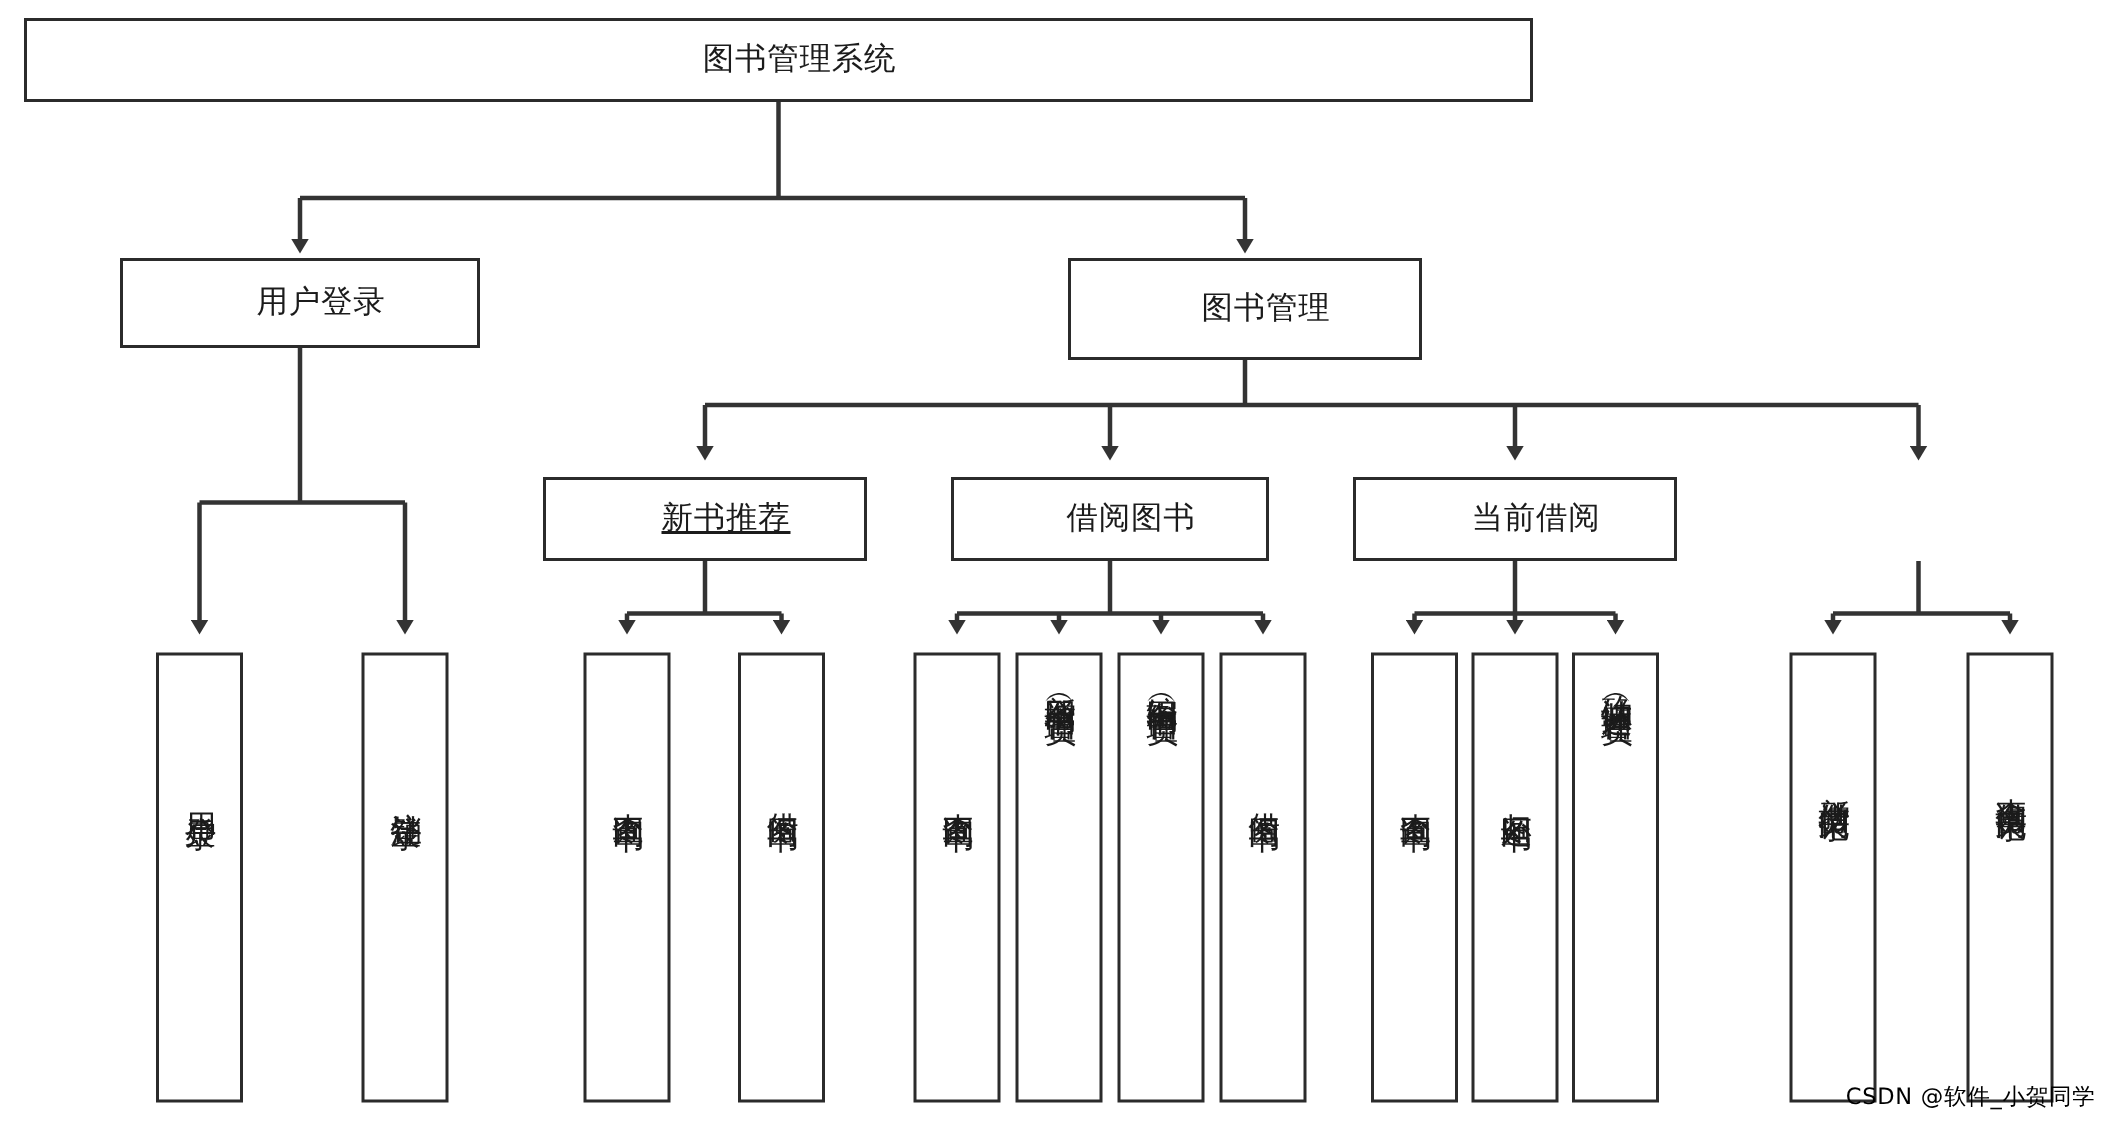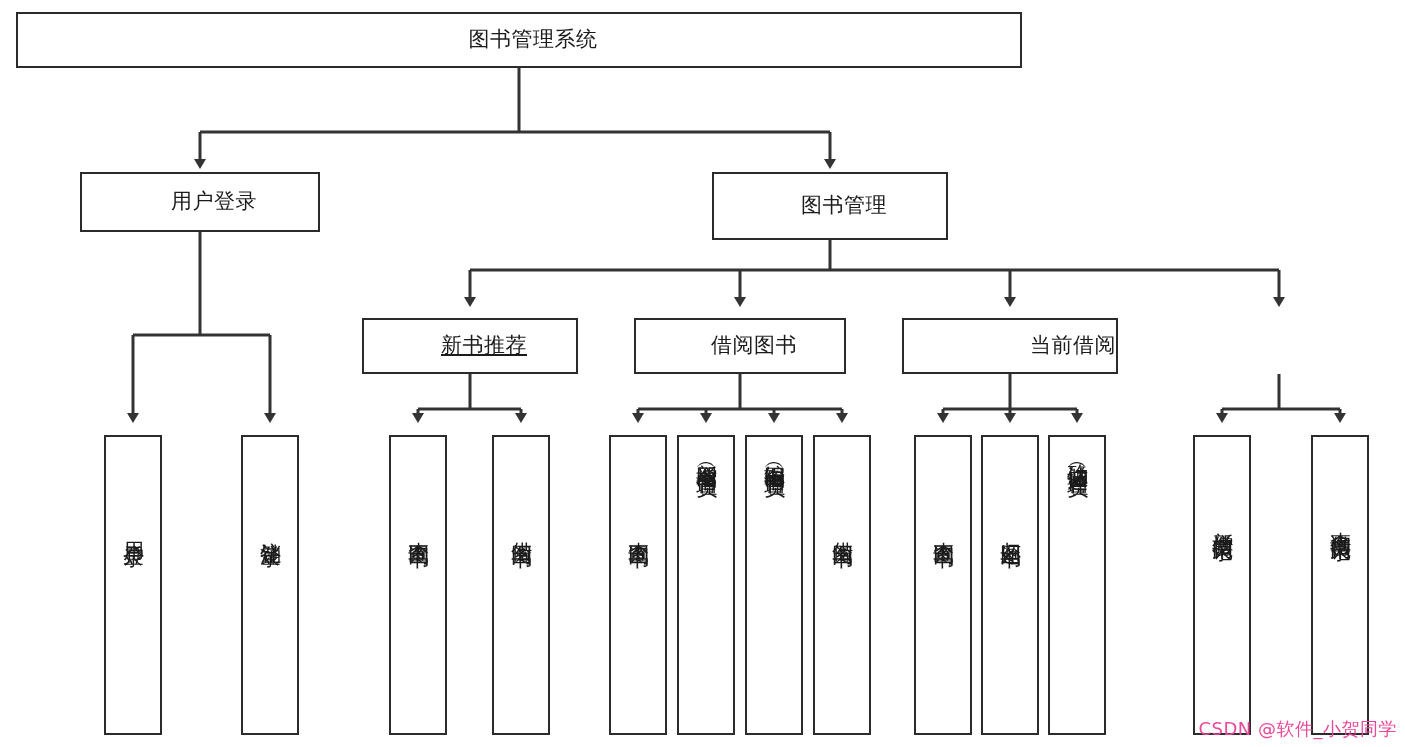--- a/index.html
+++ b/index.html
@@ -60,22 +60,22 @@
   .node-v.mid .vlabel {
     margin-top: 78px;
   }
   .node-v.midtwo .vlabel {
     margin-top: 68px;
   }
   .watermark {
     position: absolute;
     right: 8px;
     bottom: 6px;
-    font-size: 18px;
-    color: #ec4899;
+    font-size: 15px;
+    color: #000000;
     letter-spacing: 0.5px;
     white-space: nowrap;
   }
 </style>
 </head>
 <body>
 
 <div id="diagram-root">
 
   <svg id="edge-layer" viewBox="0 0 1405 747" xmlns="http://www.w3.org/2000/svg">
@@ -138,21 +138,21 @@
   <div class="node node-h" style="left:712px; top:172px; width:236px; height:68px;">
     <span>图书管理</span>
   </div>
 
   <div class="node node-h" style="left:362px; top:318px; width:216px; height:56px;text-decoration:underline;">
     <span>新书推荐</span>
   </div>
   <div class="node node-h" style="left:634px; top:318px; width:212px; height:56px;">
     <span>借阅图书</span>
   </div>
-  <div class="node node-h" style="left:902px; top:318px; width:216px; height:56px;justify-content:flex-end;">
+  <div class="node node-h" style="left:902px; top:318px; width:216px; height:56px;">
     <span>当前借阅</span>
   </div>
 
   <div class="node node-v mid" style="left:104px; top:435px; width:58px; height:300px;">
     <span class="vlabel">用户登录</span>
   </div>
   <div class="node node-v mid" style="left:241px; top:435px; width:58px; height:300px;">
     <span class="vlabel">注销登录</span>
   </div>
 

